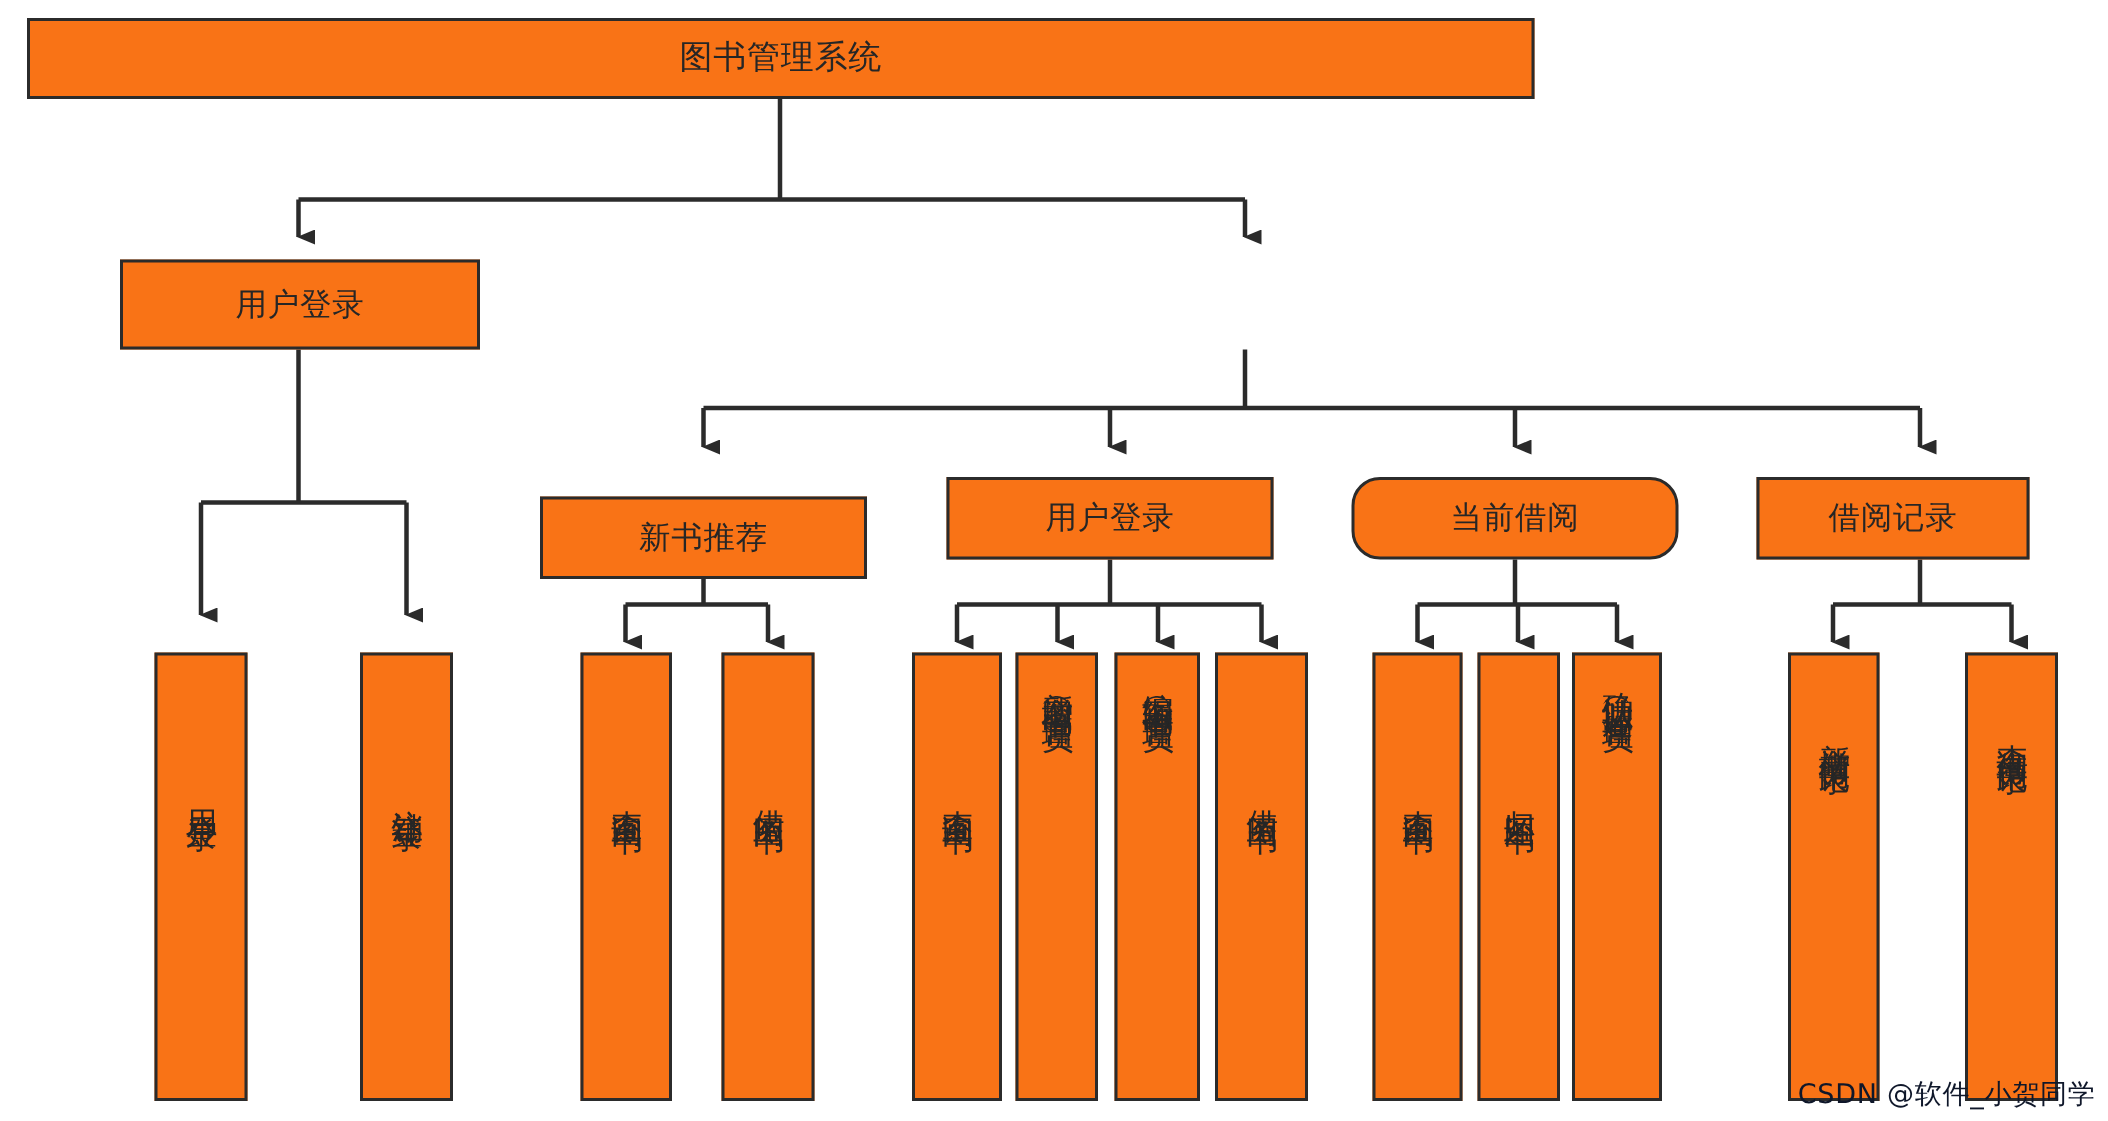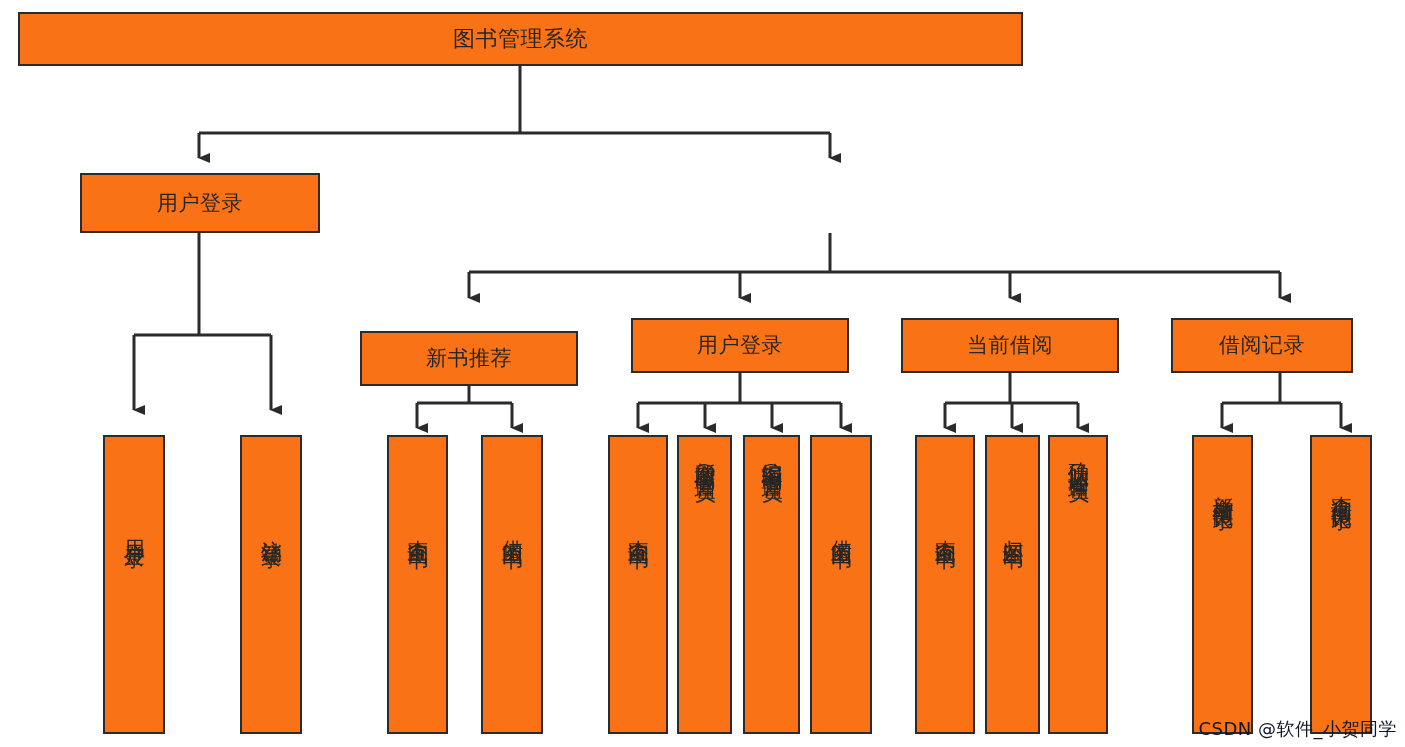--- a/index.html
+++ b/index.html
@@ -143,21 +143,21 @@
 
 
   <div class="node horiz" style="left:360px; top:318px; width:218px; height:55px;margin-top:13px;">
     <span class="lbl">新书推荐</span>
   </div>
 
   <div class="node horiz" style="left:631px; top:318px; width:218px; height:55px;">
     <span class="lbl">用户登录</span>
   </div>
 
-  <div class="node horiz" style="left:901px; top:318px; width:218px; height:55px;">
+  <div class="node horiz" style="left:901px; top:318px; width:218px; height:55px;border-radius:19px;">
     <span class="lbl">当前借阅</span>
   </div>
 
   <div class="node horiz" style="left:1171px; top:318px; width:182px; height:55px;">
     <span class="lbl">借阅记录</span>
   </div>
 
   <div class="node leaf" style="left:103px; top:435px; width:62px; height:299px;">
     <span class="lbl" style="margin-top:86px;">用户登录</span>
   </div>

